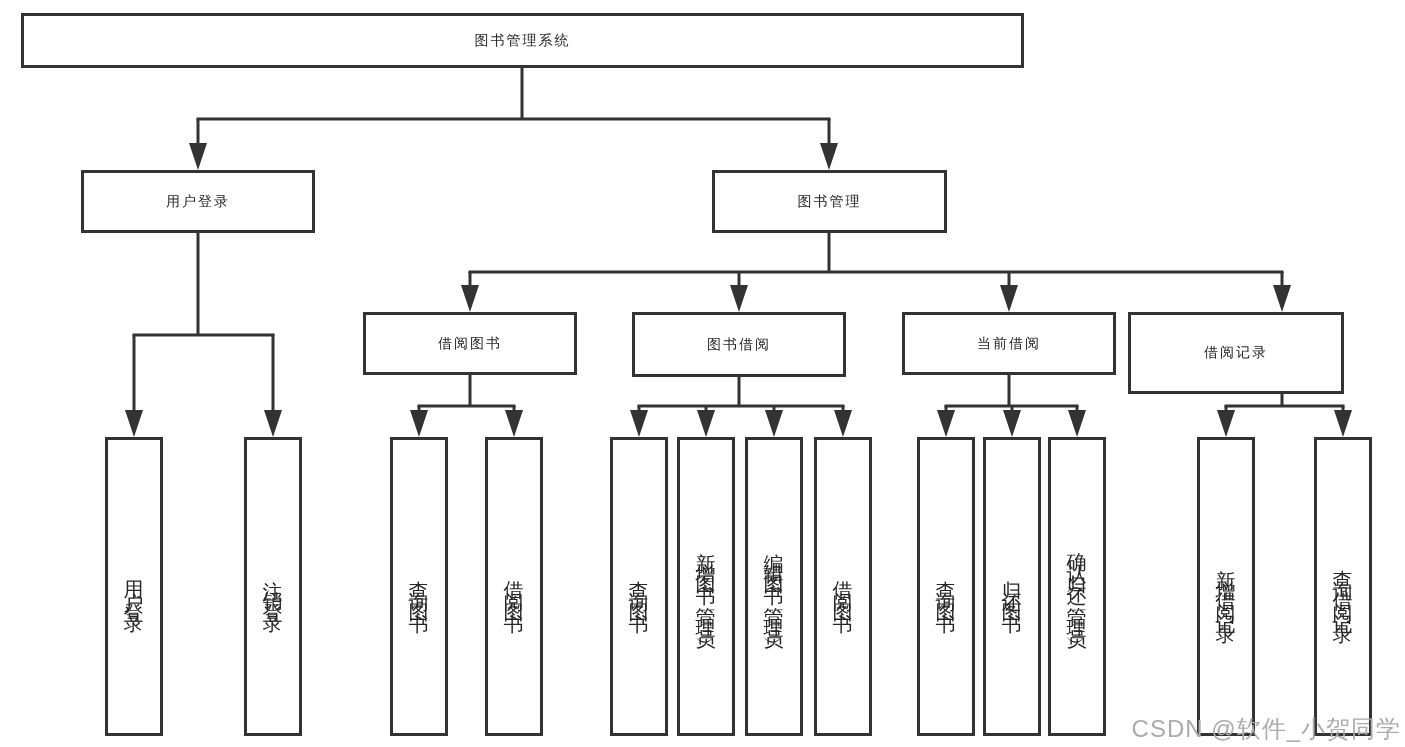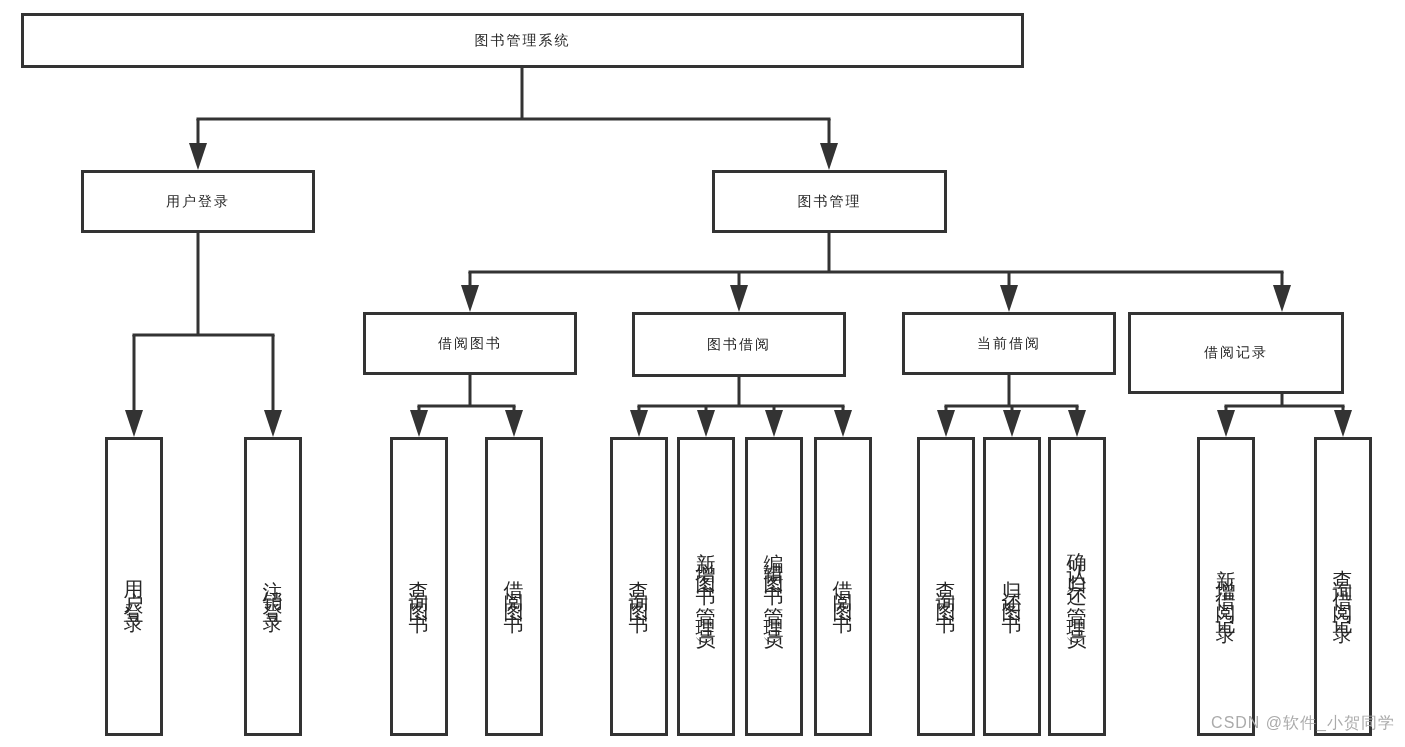--- a/index.html
+++ b/index.html
@@ -39,24 +39,24 @@
     writing-mode:vertical-rl;
     text-orientation:mixed;
     font-size:20px;
     line-height:1;
     letter-spacing:11px;
     color:var(--text);
     white-space:nowrap;
   }
   .watermark{
     position:absolute;
-    right:10px;
+    right:4px;
     top:713px;
     z-index:3;
-    font-size:16px;
+    font-size:24px;
     color:var(--wm);
     letter-spacing:1px;
     pointer-events:none;
     white-space:nowrap;
   }
 </style>
 </head>
 <body>
 
 <div class="stage">

